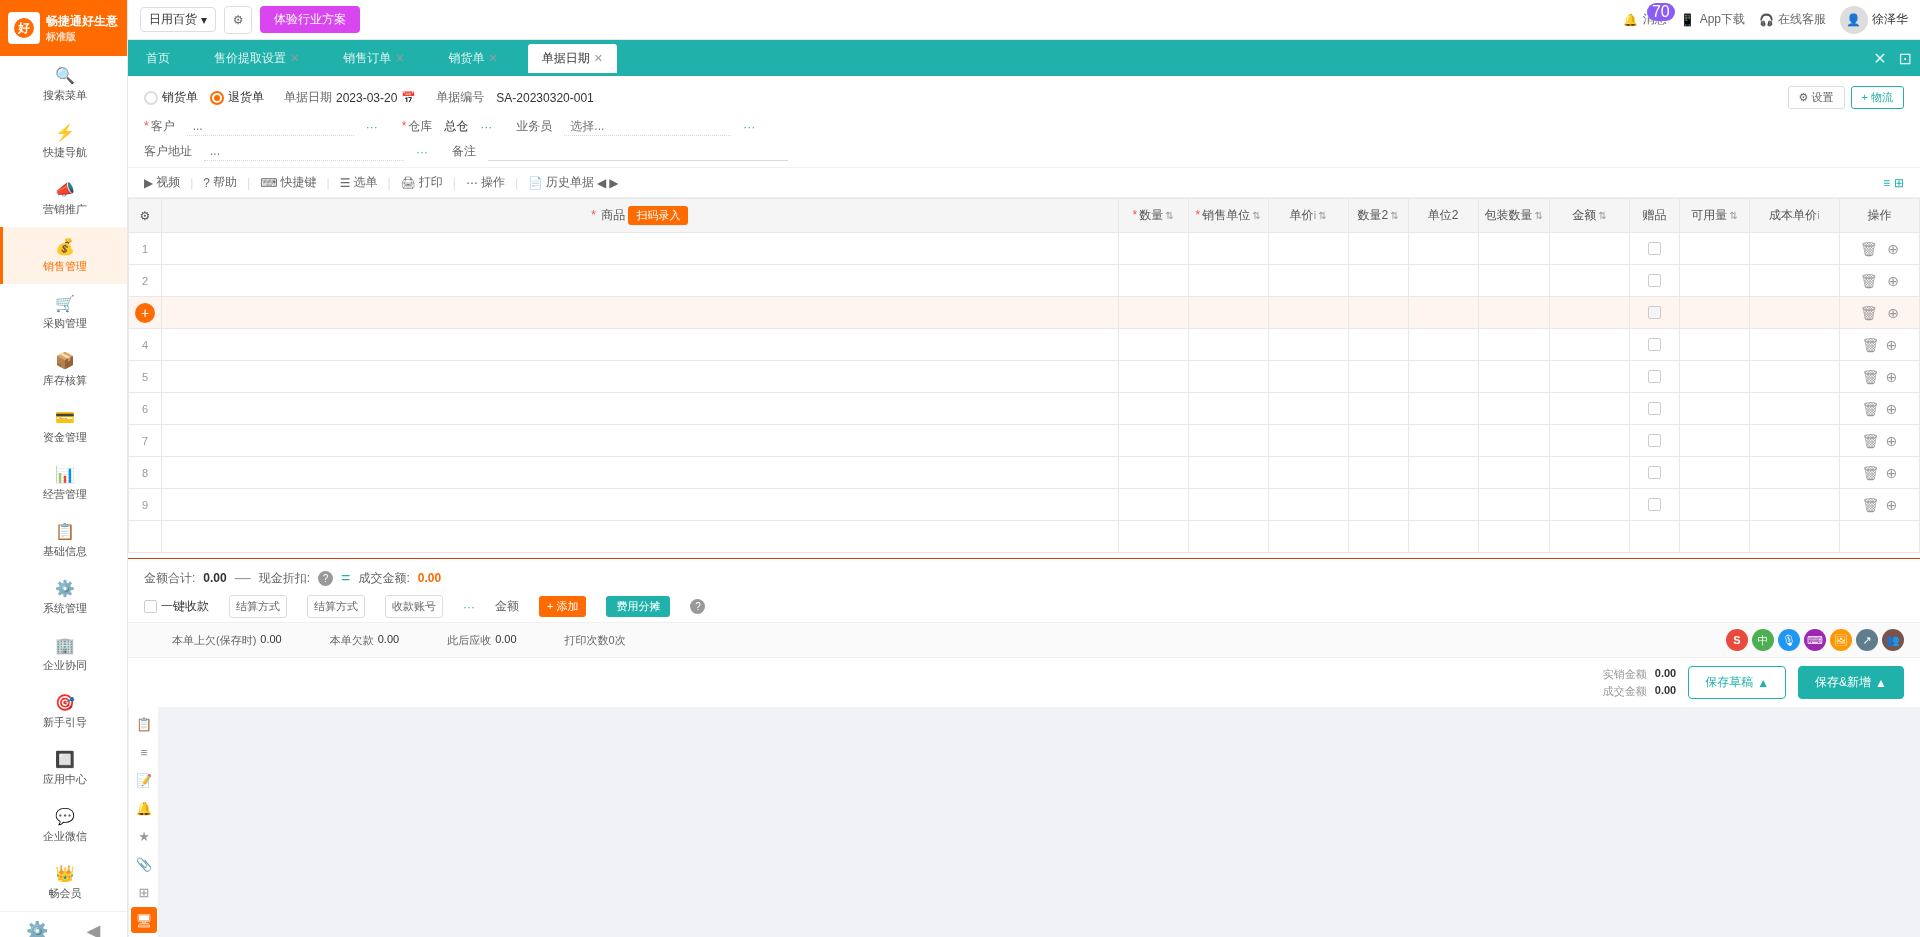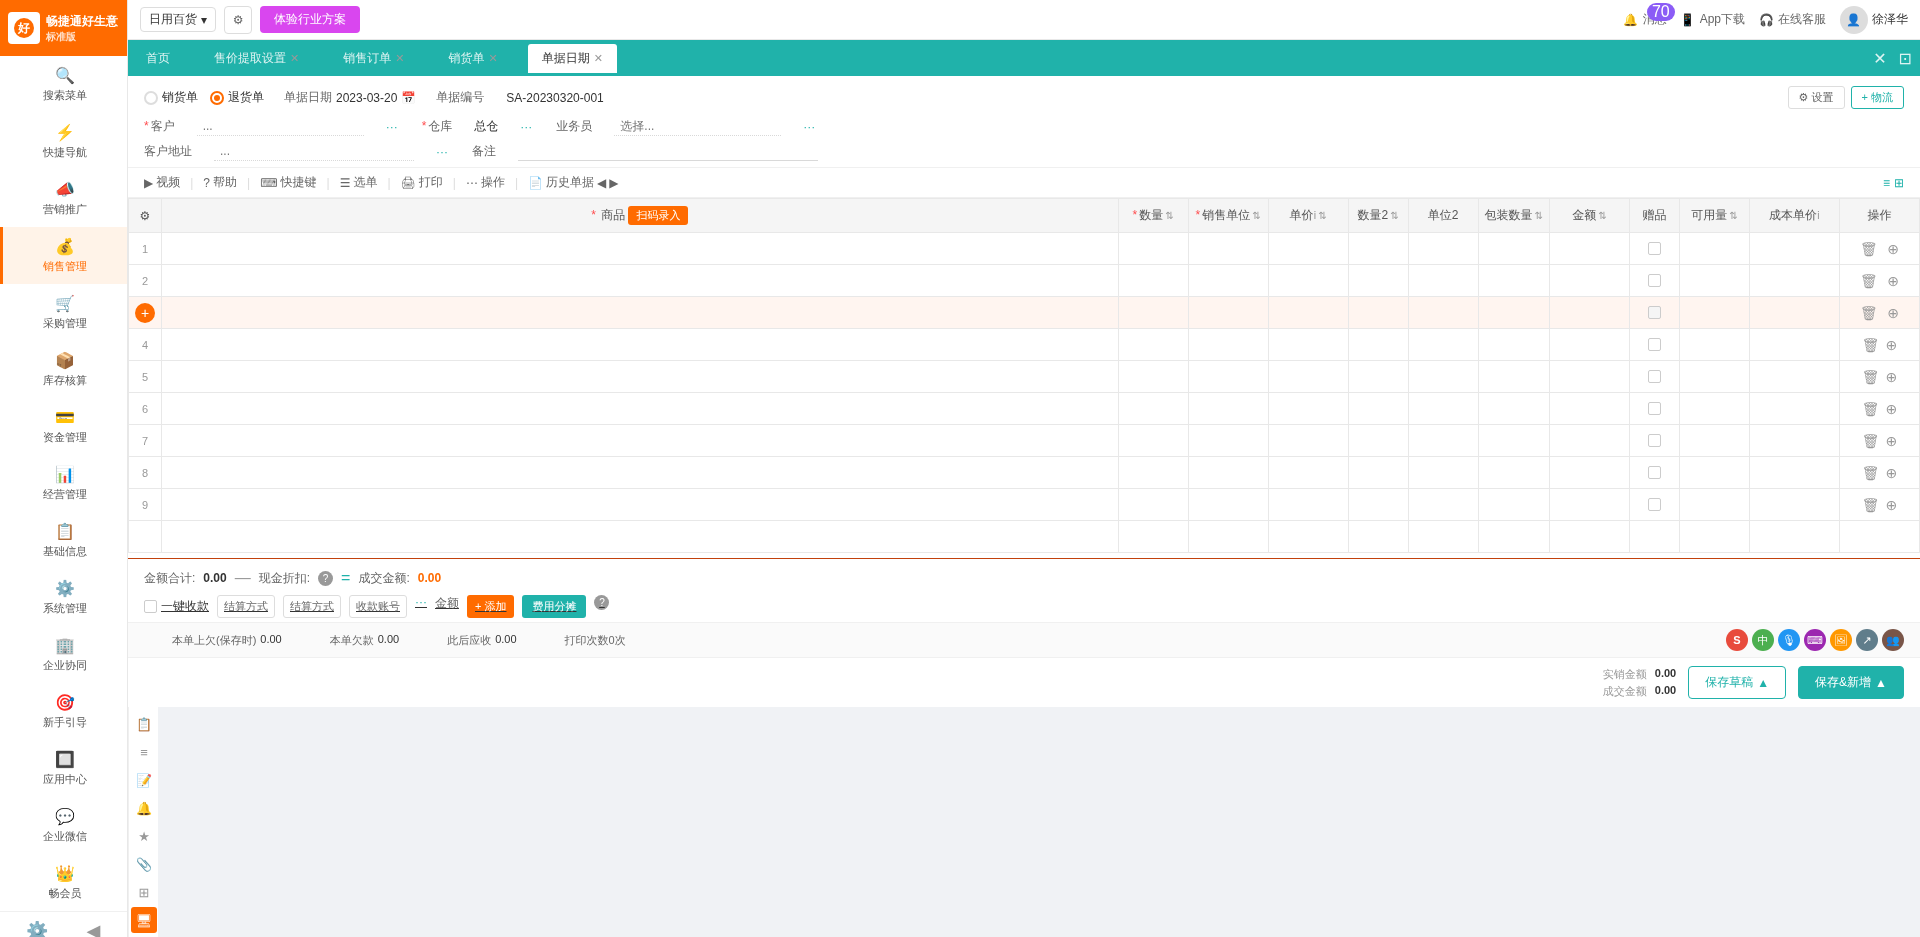--- a/index.html
+++ b/index.html
@@ -46,21 +46,21 @@
 
     
     .form-header { padding: 10px 16px 6px; border-bottom: 1px solid #f0f0f0; flex-shrink: 0; }
     .form-header-row { display: flex; align-items: center; gap: 20px; margin-bottom: 8px; }
     .radio-group { display: flex; gap: 12px; align-items: center; }
     .radio-item { display: flex; align-items: center; gap: 4px; cursor: pointer; }
     .radio-circle { width: 14px; height: 14px; border-radius: 50%; border: 2px solid #ddd; display: flex; align-items: center; justify-content: center; }
     .radio-circle.checked { border-color: #ff6b00; }
     .radio-dot { width: 6px; height: 6px; border-radius: 50%; background: #ff6b00; }
     .form-field-row { display: flex; align-items: center; gap: 24px; flex-wrap: wrap; }
-    .form-field { display: flex; align-items: center; gap: 22px; }
+    .form-field { display: flex; align-items: center; gap: 12px; }
     .form-label { color: #666; font-size: 12px; white-space: nowrap; }
     .form-label.required::before { content: '*'; color: #ff4d4f; margin-right: 2px; }
     .form-input { border: none; border-bottom: 1px solid #d9d9d9; padding: 2px 6px; font-size: 12px; min-width: 120px; outline: none; color: #333; }
     .form-input.dotted { border-bottom-style: dotted; color: #aaa; }
     .form-date { display: flex; align-items: center; gap: 4px; }
     .date-icon { color: #999; cursor: pointer; }
     .form-actions-right { margin-left: auto; display: flex; gap: 6px; }
     .btn-set { background: #fff; border: 1px solid #ddd; border-radius: 3px; padding: 3px 10px; cursor: pointer; font-size: 11px; color: #666; display: flex; align-items: center; gap: 3px; }
     .btn-add-logistics { background: #fff; border: 1px solid #20b2aa; border-radius: 3px; padding: 3px 10px; cursor: pointer; font-size: 11px; color: #20b2aa; display: flex; align-items: center; gap: 3px; }
 
@@ -85,21 +85,21 @@
     
     .bottom-section { border-top: 1px solid #c2410c; padding: 10px 16px 4px; flex-shrink: 0; }
     .bottom-row1 { display: flex; align-items: center; gap: 8px; font-size: 12px; margin-bottom: 8px; }
     .amount-label { color: #666; }
     .amount-val { color: #333; font-weight: bold; }
     .dash-sep { color: #999; font-size: 16px; }
     .eq-sep { color: #20b2aa; font-size: 16px; }
     .txn-amount { color: #ff6b00; font-weight: bold; }
     .question-icon { width: 15px; height: 15px; border-radius: 50%; background: #999; color: #fff; font-size: 10px; display: flex; align-items: center; justify-content: center; cursor: pointer; }
 
-    .bottom-row2 { display: flex; gap: 8px; font-size: 12px; text-decoration: underline; }
+    .bottom-row2 { display: flex; align-items: center; gap: 20px; font-size: 12px; }
     .checkbox-label { display: flex; align-items: center; gap: 4px; cursor: pointer; }
     .payment-select { border: 1px solid #ddd; border-radius: 3px; padding: 3px 6px; font-size: 11px; color: #666; cursor: pointer; }
     .add-btn-inline { background: #ff6b00; color: #fff; border: none; border-radius: 3px; padding: 3px 8px; cursor: pointer; font-size: 11px; display: flex; align-items: center; gap: 3px; }
     .expense-btn { background: #20b2aa; color: #fff; border: none; border-radius: 3px; padding: 3px 10px; cursor: pointer; font-size: 11px; }
 
     
     .status-bar { display: flex; align-items: center; justify-content: space-between; padding: 6px 16px; background: #fafafa; border-top: 1px solid #f0f0f0; font-size: 11px; color: #666; flex-shrink: 0; }
     .status-bar-left { display: flex; gap: 20px; }
     .status-item { display: flex; gap: 4px; margin-left: 28px; }
     .status-val { color: #333; }

